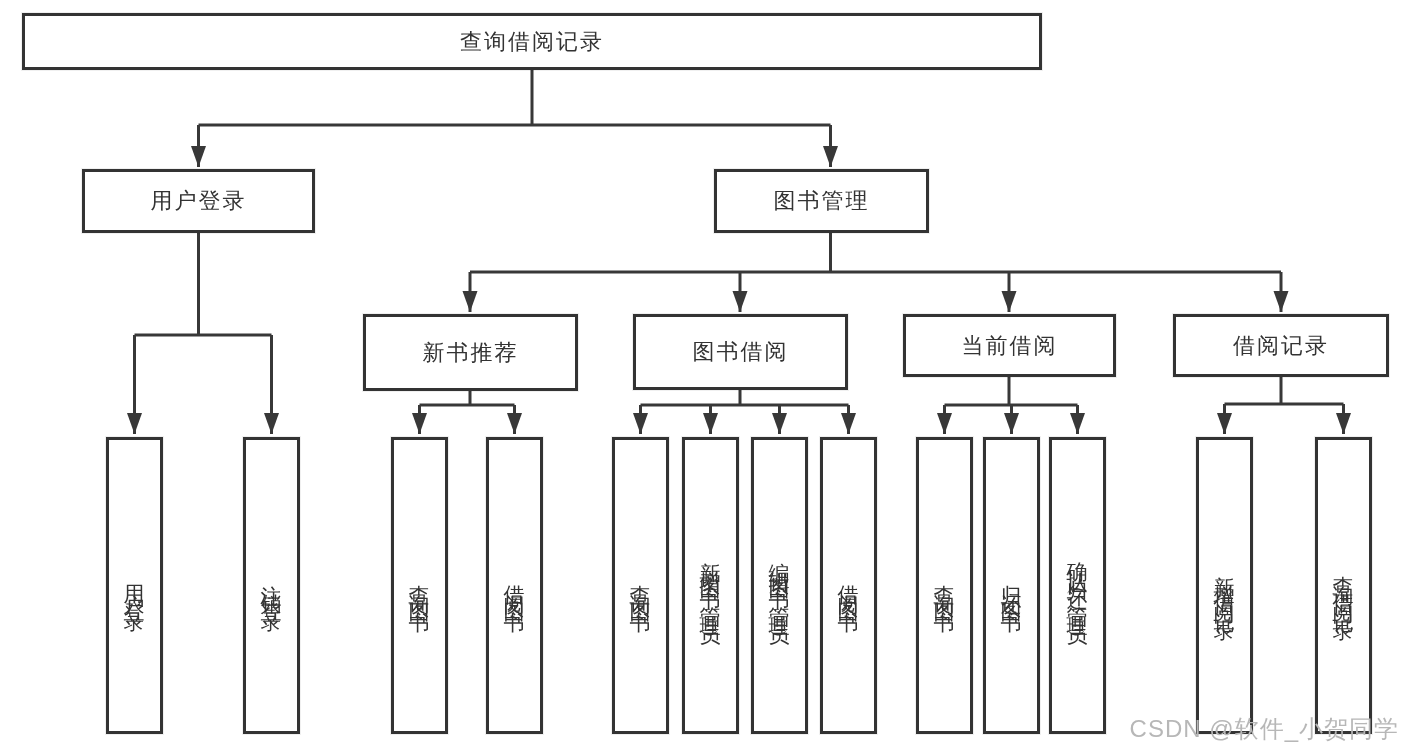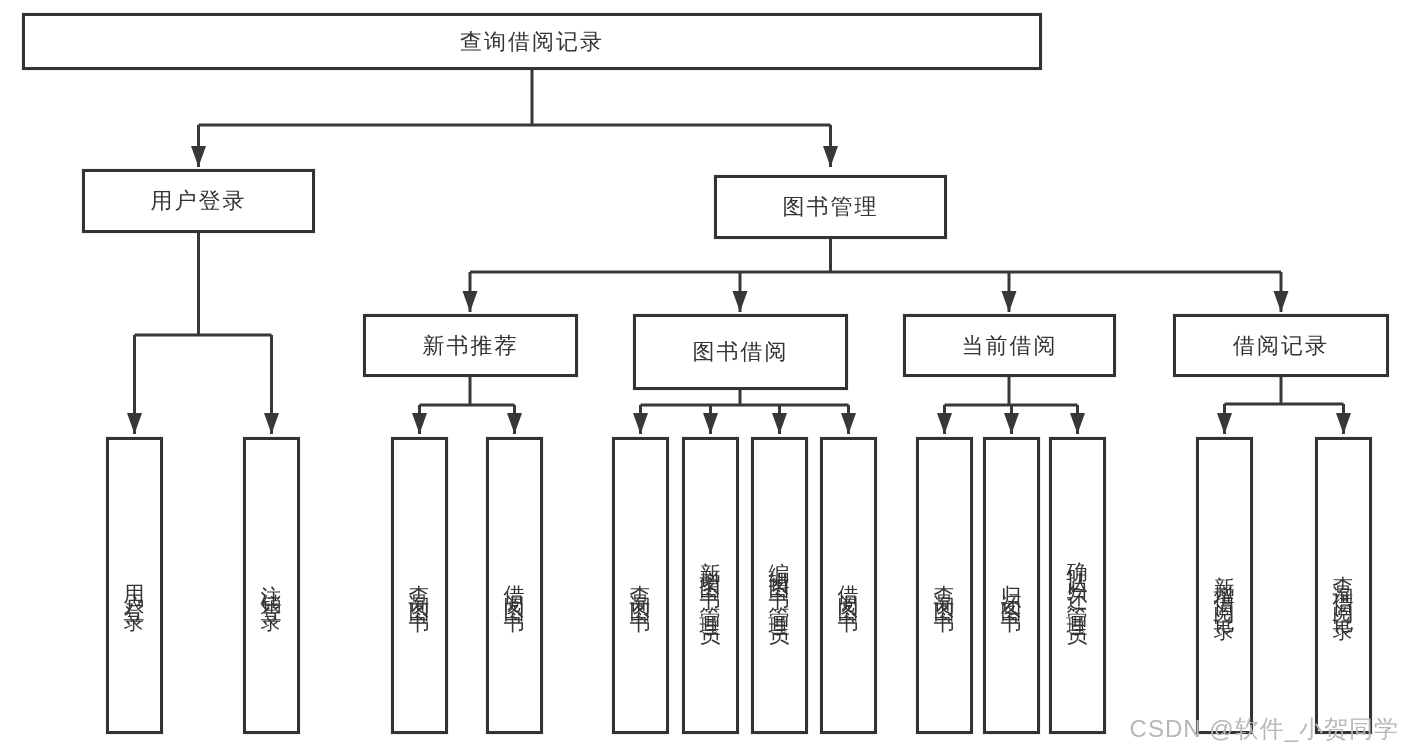--- a/index.html
+++ b/index.html
@@ -85,23 +85,23 @@
     <line x1="1077.5" y1="405" x2="1077.5" y2="434" marker-end="url(#arw)"></line>
 
     <path d="M1281,377 L1281,404 M1224.5,404 L1343.5,404"></path>
     <line x1="1224.5" y1="404" x2="1224.5" y2="434" marker-end="url(#arw)"></line>
     <line x1="1343.5" y1="404" x2="1343.5" y2="434" marker-end="url(#arw)"></line>
   </svg>
 
   <div class="box" style="left:22px;top:13px;width:1020px;height:57px;">查询借阅记录</div>
 
   <div class="box" style="left:82px;top:169px;width:233px;height:64px;">用户登录</div>
-  <div class="box" style="left:714px;top:169px;width:233px;height:64px;margin-top:6px;">图书管理</div>
+  <div class="box" style="left:714px;top:169px;width:215px;height:64px;">图书管理</div>
 
-  <div class="box" style="left:363px;top:314px;width:215px;height:63px;">新书推荐</div>
+  <div class="box" style="left:363px;top:314px;width:215px;height:77px;">新书推荐</div>
   <div class="box" style="left:633px;top:314px;width:215px;height:76px;">图书借阅</div>
   <div class="box" style="left:903px;top:314px;width:213px;height:63px;text-align:right;">当前借阅</div>
   <div class="box" style="left:1173px;top:314px;width:216px;height:63px;">借阅记录</div>
 
   <div class="box vbox" style="left:106px;top:437px;width:57px;height:297px;">
     <span class="vtext">用户登录</span>
   </div>
   <div class="box vbox" style="left:243px;top:437px;width:57px;height:297px;">
     <span class="vtext">注销登录</span>
   </div>

